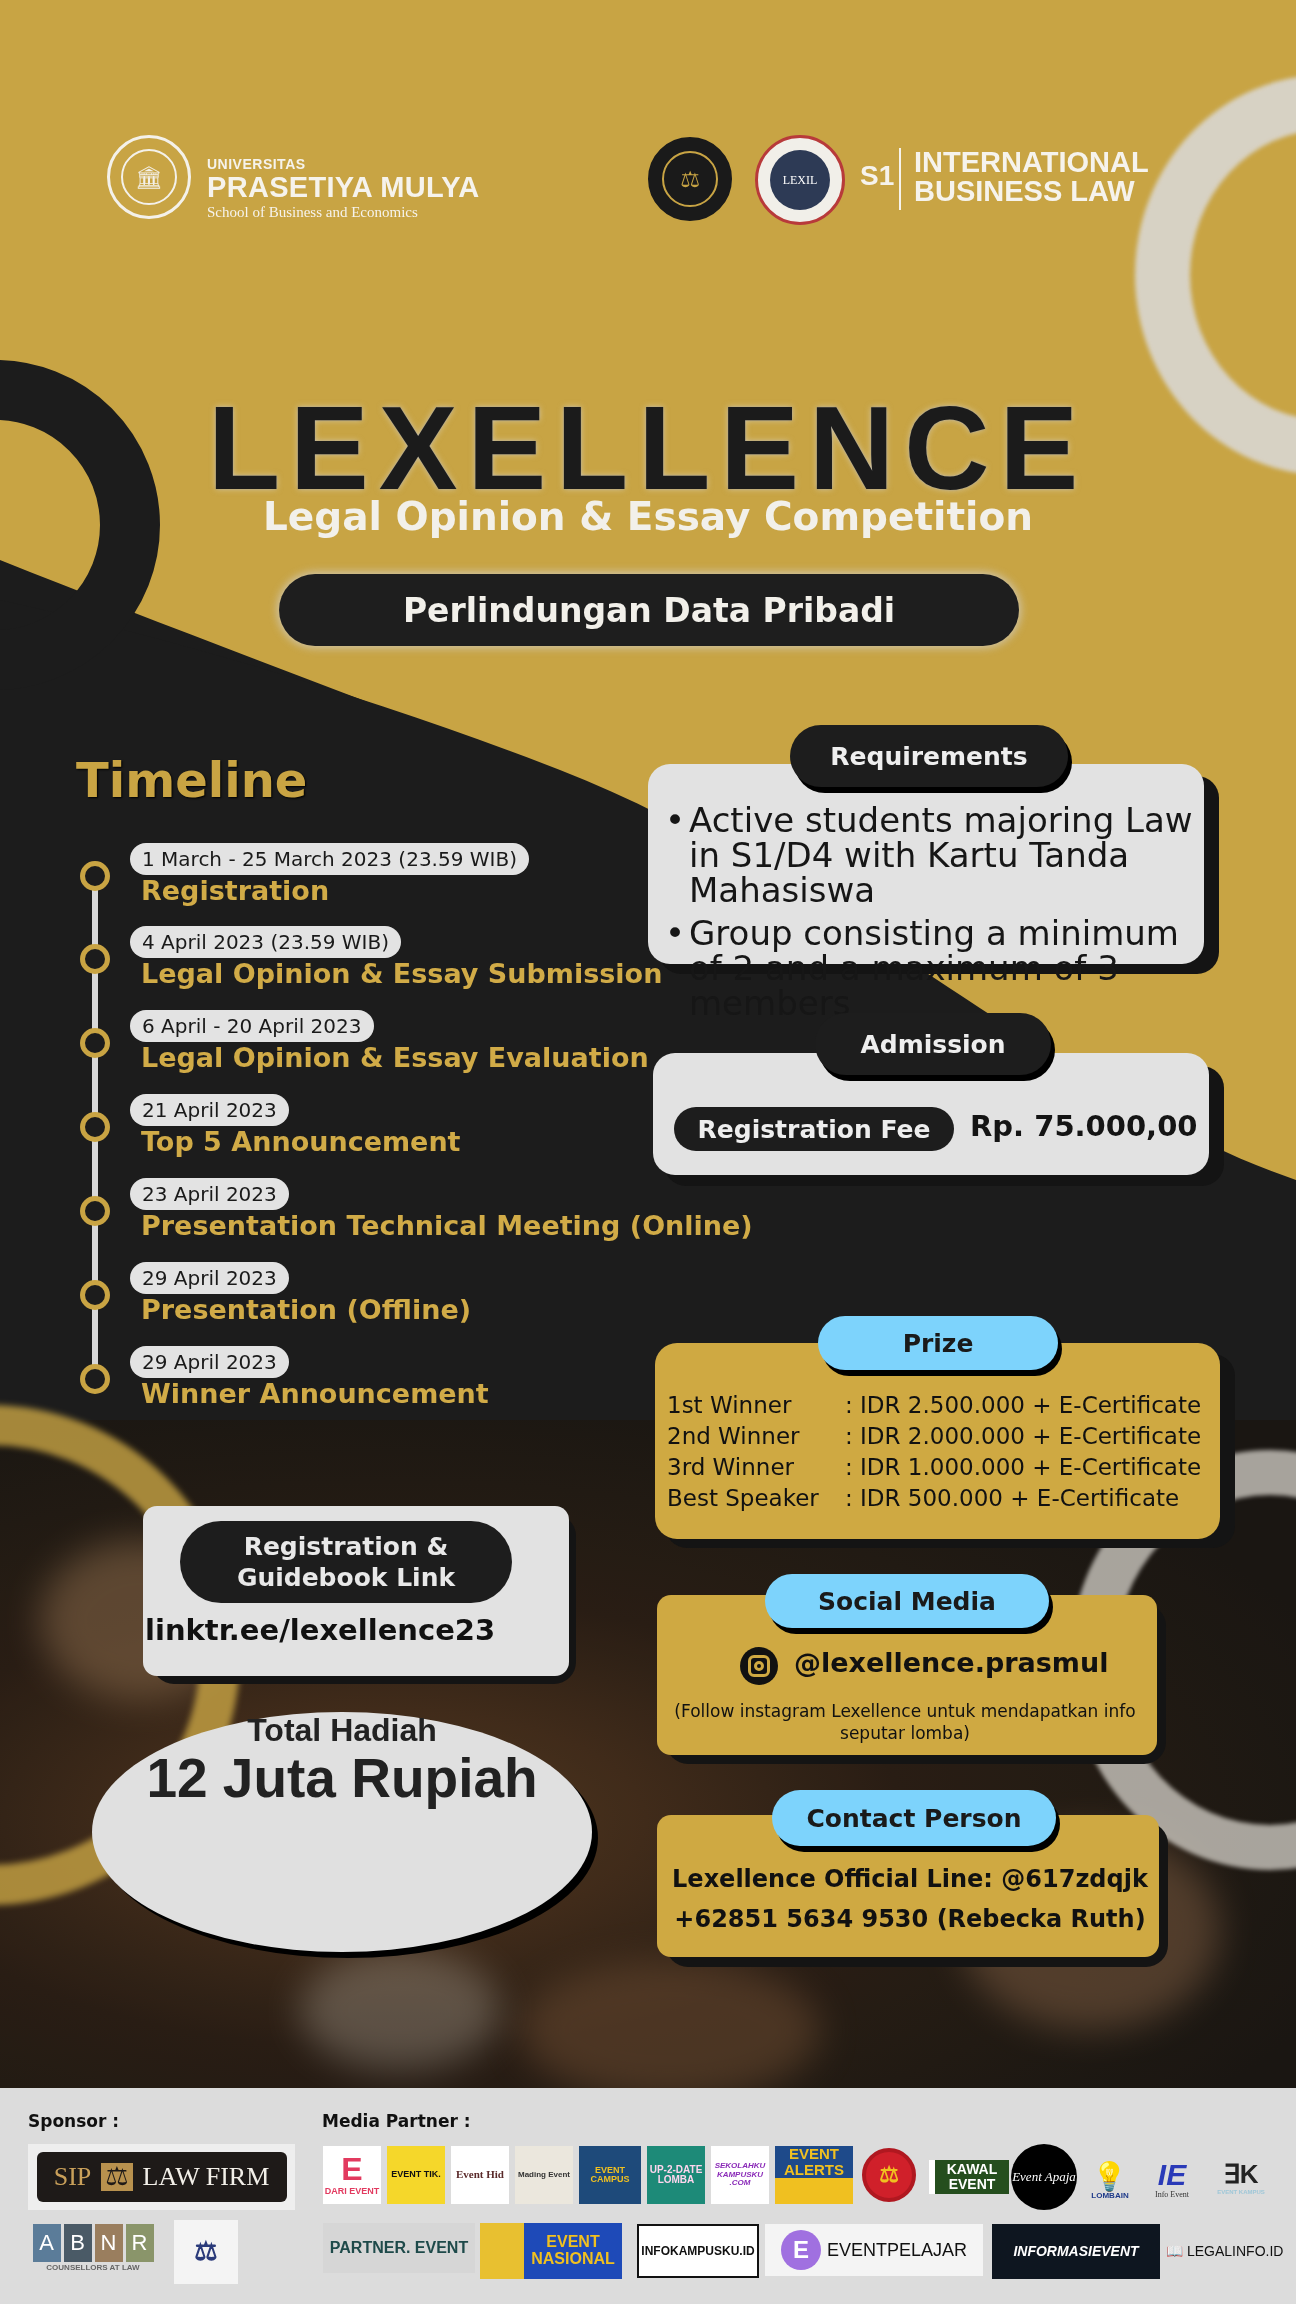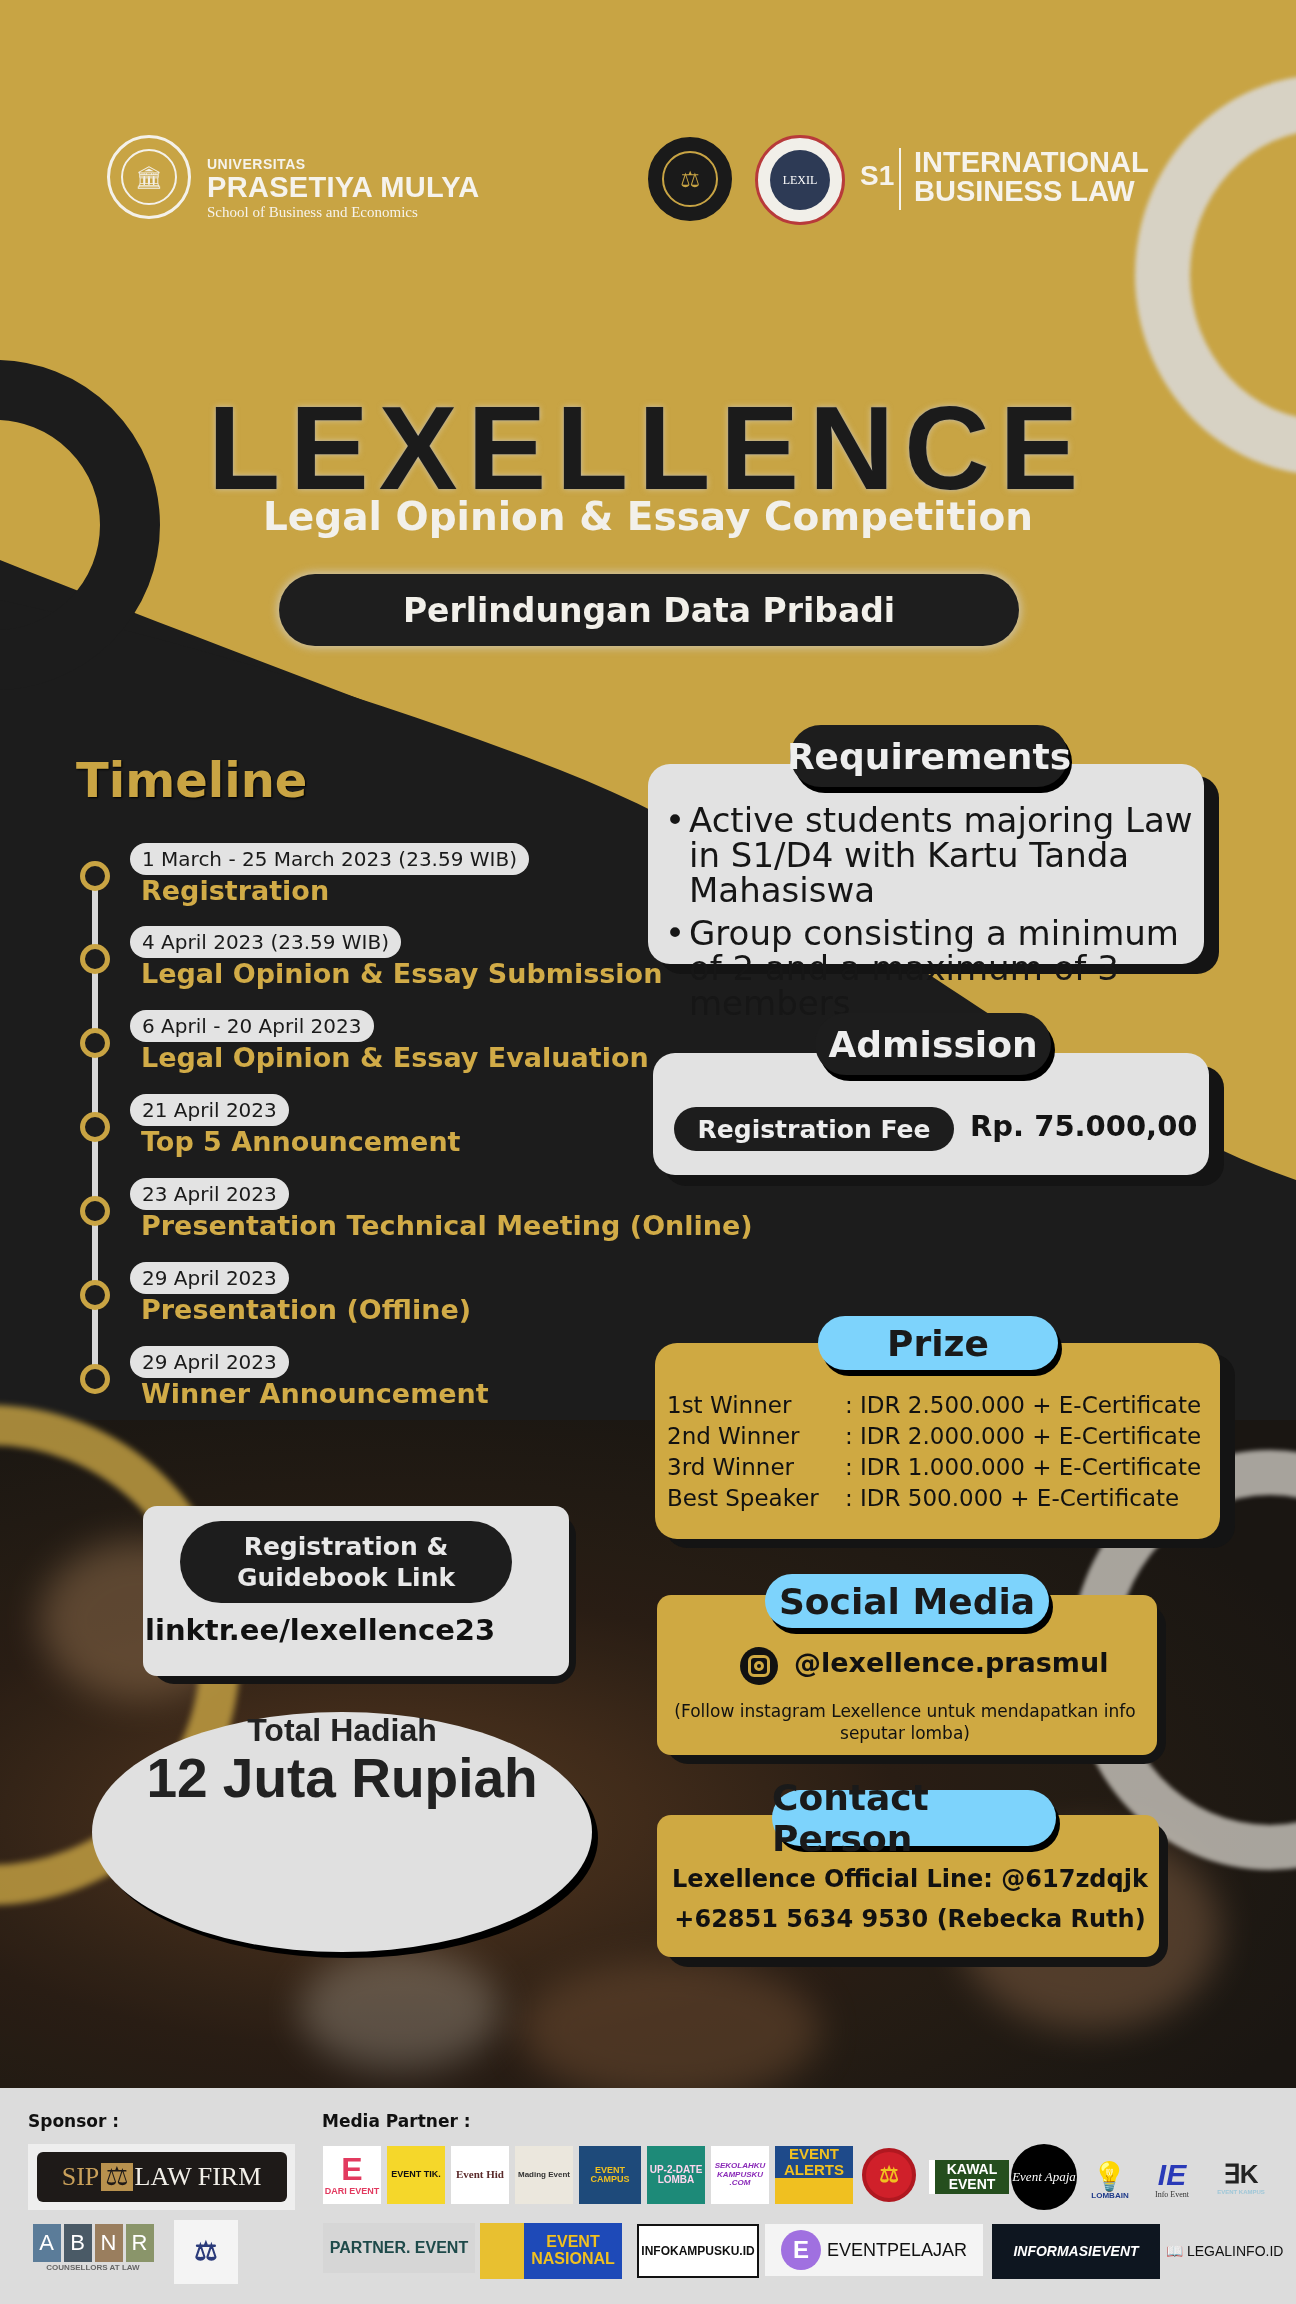--- a/index.html
+++ b/index.html
@@ -67,21 +67,21 @@
     background: #e3e3e3; color: #1a1a1a; font-family: "DejaVu Sans", sans-serif; font-size: 20px; line-height: 32px; white-space: nowrap; }
   .tl-label { position: absolute; left: 141px; top: 32px; color: #d1ab47; font-family: "DejaVu Sans", sans-serif; font-weight: 700;
     font-size: 27px; white-space: nowrap; }
 
   
   .card-shadow { position: absolute; background: #141414; border-radius: 22px; }
   .card { position: absolute; border-radius: 22px; }
   .card.light { background: #e2e2e2; }
   .card.gold { background: #cfa942; }
   .card-tab { position: absolute; height: 62px; border-radius: 31px; display: flex; align-items: center; justify-content: center;
-    font-family: "DejaVu Sans", sans-serif; font-weight: 700; font-size: 36px; }
+    font-family: "DejaVu Sans", sans-serif; font-weight: 700; font-size: 25px; }
   .card-tab.dark { background: #1d1d1d; color: #eeeeee; box-shadow: 4px 6px 0 #000; }
   .card-tab.light { background: #7dd3fc; color: #1a1a1a; box-shadow: 4px 6px 0 #000; }
 
   .req-list { position: absolute; left: 665px; top: 803px; width: 540px; list-style: none;
     font-family: "DejaVu Sans", sans-serif; font-size: 34px; color: #161616; line-height: 35px; }
   .req-list li { position: relative; padding-left: 24px; margin-bottom: 8px; }
   .req-list li::before { content: "•"; position: absolute; left: 0; top: 0; }
 
   .fee-pill { position: absolute; left: 674px; top: 1107px; width: 280px; height: 44px; border-radius: 22px; background: #1d1d1d;
     color: #eeeeee; font-family: "DejaVu Sans", sans-serif; font-weight: 700; font-size: 25px; display: flex; align-items: center; justify-content: center; }
@@ -270,21 +270,21 @@
   <div class="hadiah">
     <div class="hadiah-small">Total Hadiah</div>
     <div class="hadiah-big">12 Juta Rupiah</div>
   </div>
 
   <div class="footer">
     <div class="footer-label" style="left:28px;top:23px">Sponsor :</div>
     <div class="footer-label" style="left:322px;top:23px">Media Partner :</div>
 
     <div class="logo" style="left:28px;top:56px;width:267px;height:66px;background:#eee;">
-      <div style="width:250px;height:50px;background:#1e1a18;border-radius:6px;color:#f2efe8;font-family:'Liberation Serif',serif;font-weight:400;font-size:26px;display:flex;align-items:center;justify-content:center;gap:2px;">
+      <div style="width:250px;height:50px;background:#1e1a18;border-radius:6px;color:#f2efe8;font-family:'Liberation Serif',serif;font-weight:400;font-size:26px;display:flex;align-items:center;justify-content:center;gap:10px;">
         <span style="color:#c9a05a">SIP</span>
         <span style="background:#b8914e;color:#1e1a18;padding:0 4px">⚖</span>
         <span>LAW FIRM</span>
       </div>
     </div>
     <div class="logo" style="left:28px;top:134px;width:130px;height:52px;flex-direction:column;gap:2px;">
       <div style="display:flex;gap:3px">
         <span style="width:28px;height:38px;background:#5b7c99;color:#fff;display:flex;align-items:center;justify-content:center;font-weight:400;font-size:22px">A</span>
         <span style="width:28px;height:38px;background:#4a5a66;color:#fff;display:flex;align-items:center;justify-content:center;font-weight:400;font-size:22px">B</span>
         <span style="width:28px;height:38px;background:#9a7e5e;color:#fff;display:flex;align-items:center;justify-content:center;font-weight:400;font-size:22px">N</span>

